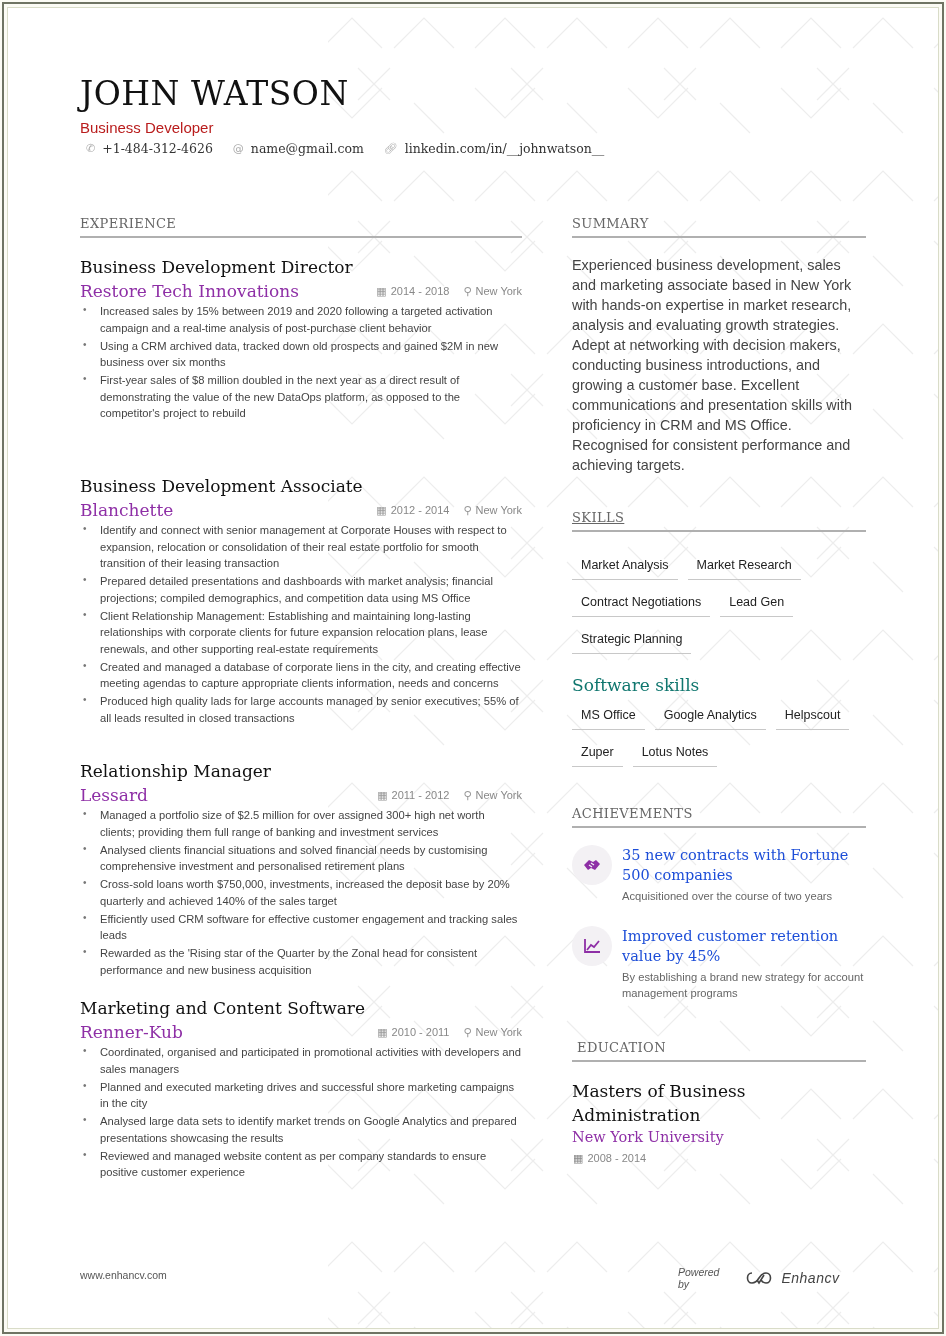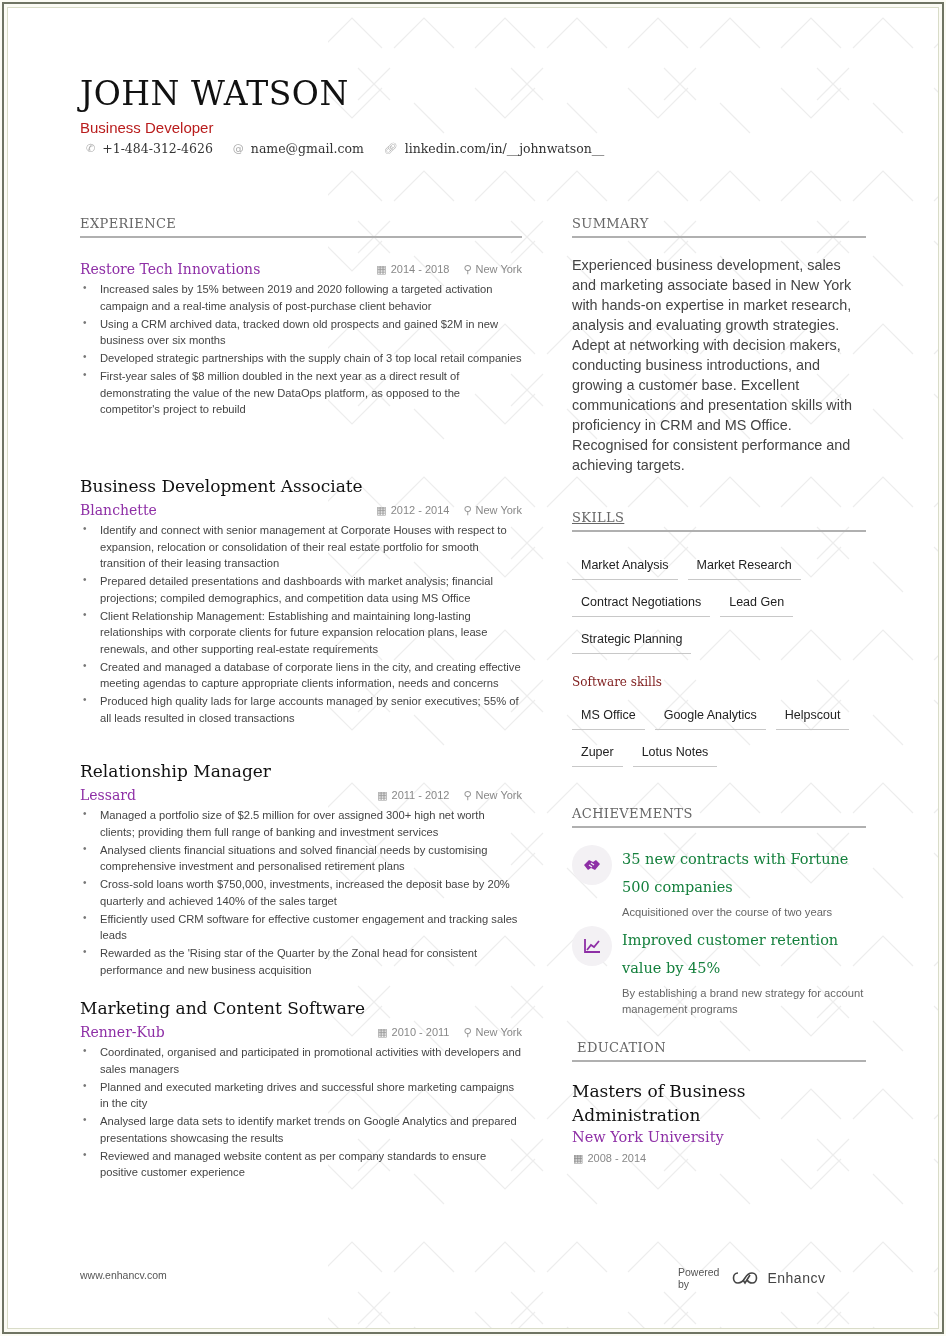--- a/index.html
+++ b/index.html
@@ -18,44 +18,44 @@
   .contacts { position: absolute; left: 86px; top: 141px; display: flex; gap: 20px; font-family: "DejaVu Serif", serif; font-size: 12.5px; color: #333; }
   .contact { display: flex; align-items: center; gap: 7px; }
   .contact .ic { color: #aaa; font-size: 11px; font-family: "DejaVu Sans", sans-serif; }
 
   
   .sec-h { position: absolute; font-family: "DejaVu Serif", serif; font-size: 13px; color: #666; letter-spacing: 0.4px; }
   .sec-rule { position: absolute; height: 2px; background: #b0b0b0; }
   .job { position: absolute; left: 80px; width: 442px; }
   .job-title { font-family: "DejaVu Serif", serif; font-size: 17px; color: #111; line-height: 22px; }
   .job-row { display: flex; justify-content: space-between; align-items: center; margin-top: 3px; height: 20px; }
-  .company { font-family: "DejaVu Serif", serif; font-size: 14px; color: #8e2fa6; }
+  .company { font-family: "DejaVu Serif", serif; font-size: 17px; color: #8e2fa6; }
   .meta { display: flex; gap: 14px; font-size: 11px; color: #888; }
   .meta span.ic { font-family: "DejaVu Sans", sans-serif; margin-right: 4px; color: #999; }
   .bullets { list-style: none; margin-top: 2px; }
   .bullets li { position: relative; padding-left: 20px; font-size: 11.2px; line-height: 16.5px; color: #444; margin-bottom: 1.5px; }
   .bullets li::before { content: "•"; position: absolute; left: 3px; top: -1px; color: #777; font-size: 10px; }
   .summary { position: absolute; left: 572px; top: 255px; width: 296px; font-size: 14.4px; line-height: 20px; color: #444; }
 
   .tags { position: absolute; left: 572px; width: 294px; display: flex; flex-wrap: wrap; column-gap: 10px; row-gap: 10px; }
   .tag { font-size: 12.5px; color: #222; padding: 4px 9px 6px 9px; border-bottom: 1px solid #c8c8c8; line-height: 16px; }
-  .sw-title { position: absolute; left: 572px; top: 675px; font-family: "DejaVu Serif", serif; font-size: 12px; color: #7f1d1d; }
+  .sw-title { position: absolute; left: 572px; top: 675px; font-family: "DejaVu Serif", serif; font-size: 17px; color: #0f766e; }
 
   .ach { position: absolute; left: 572px; width: 294px; display: flex; gap: 10px; }
   .ach-ic { width: 40px; height: 40px; border-radius: 50%; background: #f3f1f4; display: flex; align-items: center; justify-content: center; flex-shrink: 0; }
-  .ach-title { font-family: "DejaVu Serif", serif; font-size: 14.5px; line-height: 28px; color: #15803d; }
+  .ach-title { font-family: "DejaVu Serif", serif; font-size: 14.5px; line-height: 20px; color: #1d4ed8; }
   .ach-desc { font-size: 11.2px; line-height: 16px; color: #666; margin-top: 3px; }
 
   .edu-deg { position: absolute; left: 572px; top: 1079px; width: 294px; font-family: "DejaVu Serif", serif; font-size: 17px; line-height: 24px; color: #111; }
   .edu-school { position: absolute; left: 572px; top: 1129px; font-family: "DejaVu Serif", serif; font-size: 14.5px; color: #8e2fa6; }
   .edu-dates { position: absolute; left: 573px; top: 1152px; font-size: 11px; color: #888; }
   .edu-dates .ic { font-family: "DejaVu Sans", sans-serif; margin-right: 4px; }
 
   .footer-left { position: absolute; left: 80px; top: 1269px; font-size: 10.5px; color: #555; }
-  .footer-right { position: absolute; left: 678px; top: 1266px; display: flex; align-items: center; gap: 10px; }
+  .footer-right { position: absolute; left: 678px; top: 1266px; display: flex; align-items: center; gap: 24px; font-style: italic; }
   .powered { font-size: 10.5px; color: #555; }
   .brand { display: flex; align-items: center; gap: 6px; font-size: 14px; color: #444; letter-spacing: 0.5px; }
 </style>
 </head>
 <body>
 
 <div class="frame-outer"></div>
 <div class="frame-inner"></div>
 
 <svg class="pattern" width="930" height="1320" xmlns="http://www.w3.org/2000/svg">
@@ -83,31 +83,31 @@
     <div class="contact">
       <span class="ic">🔗︎</span>
       <span>linkedin.com/in/__johnwatson__</span>
     </div>
   </div>
 
   <div class="sec-h" style="left:80px; top:216px;">EXPERIENCE</div>
   <div class="sec-rule" style="left:80px; top:236px; width:442px;"></div>
 
   <div class="job" style="top:256px;">
+    <div class="job-title">Business Development Director</div>
     <div class="job-row">
       <div class="company">Restore Tech Innovations</div>
       <div class="meta">
         <span><span class="ic">▦</span><span>2014 - 2018</span></span>
         <span><span class="ic">⚲</span><span>New York</span></span>
       </div>
     </div>
     <ul class="bullets">
       <li>Increased sales by 15% between 2019 and 2020 following a targeted activation campaign and a real-time analysis of post-purchase client behavior</li>
       <li>Using a CRM archived data, tracked down old prospects and gained $2M in new business over six months</li>
-      <li>Developed strategic partnerships with the supply chain of 3 top local retail companies</li>
       <li>First-year sales of $8 million doubled in the next year as a direct result of demonstrating the value of the new DataOps platform, as opposed to the competitor's project to rebuild</li>
     </ul>
   </div>
 
   <div class="job" style="top:475px;">
     <div class="job-title">Business Development Associate</div>
     <div class="job-row">
       <div class="company">Blanchette</div>
       <div class="meta">
         <span><span class="ic">▦</span><span>2012 - 2014</span></span>

